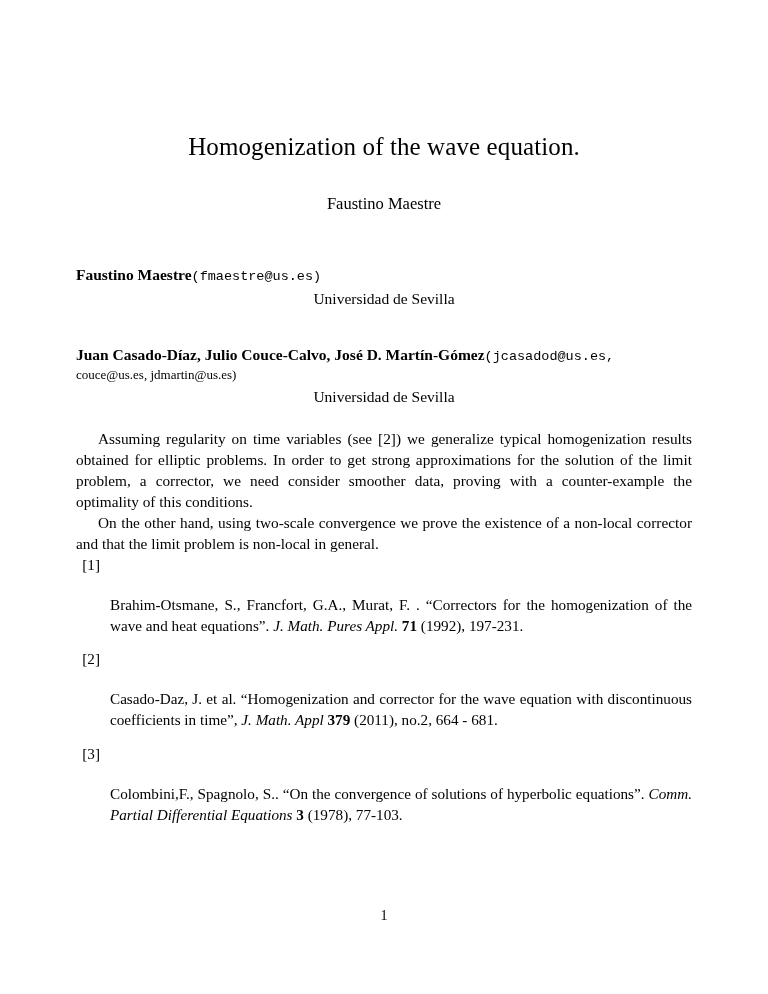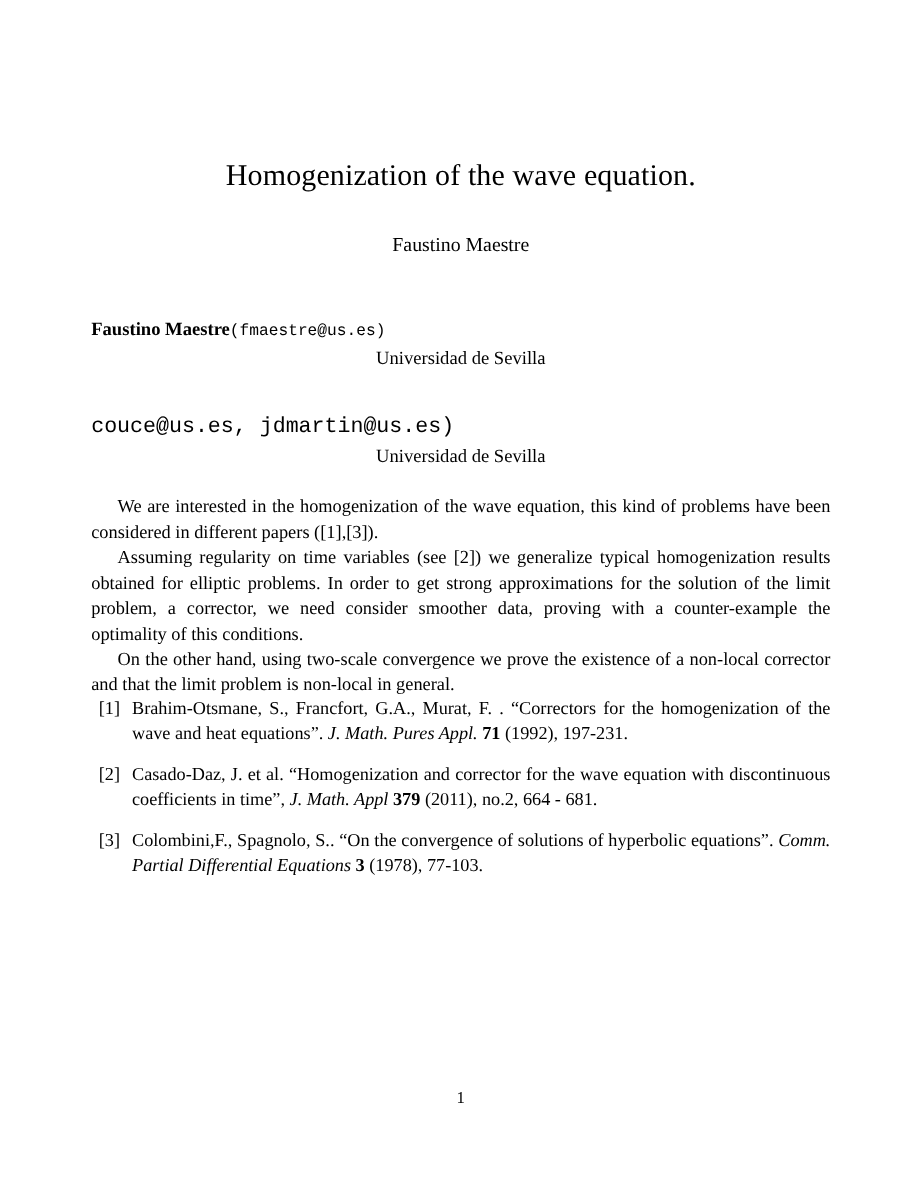--- a/index.html
+++ b/index.html
@@ -54,22 +54,22 @@
     font-family: "Liberation Mono", monospace;
     font-size: 13.5px;
   }
   .affil {
     font-size: 15.5px;
     display: block;
     margin-top: 1px;
     text-align: center;
   }
   .email-line2 {
-    font-family: Liberation Mono, monospace;
-    font-size: 18px;
+    font-family: Liberation Serif, serif;
+    font-size: 13px;
     display: block;
   }
   .abstract-head {
     font-weight: bold;
     font-size: 15.5px;
     margin-top: 40px;
     margin-bottom: 2px;
   }
   .abstract p {
     font-size: 15.3px;
@@ -97,20 +97,21 @@
   .ref-num {
     width: 34px;
     flex: 0 0 34px;
     text-align: right;
     padding-right: 10px;
     box-sizing: border-box;
   }
   .ref-body {
     flex: 1 1 auto;
     text-align: justify;
+    margin-top: 40px;
   }
   .it { font-style: italic; }
   .bd { font-weight: bold; }
   .pagenum {
     position: absolute;
     bottom: 70px;
     left: 0;
     width: 768px;
     text-align: center;
     font-size: 14px;
@@ -130,28 +131,30 @@
   <div class="byline">Faustino Maestre</div>
 
   <div class="authors-block">
 
     <div class="author-group overflow-clip">
       <span class="auth-name">Faustino Maestre</span><span class="email">(fmaestre@us.es)</span>
       <span class="affil">Universidad de Sevilla</span>
     </div>
 
     <div class="author-group second">
+      <div class="overflow-clip">
+        <span class="auth-name">Juan Casado-Díaz, Julio Couce-Calvo, José D. Martín-Gómez</span><span class="email">(jcasadod@us.es,</span>
+      </div>
       <span class="email-line2">couce@us.es, jdmartin@us.es)</span>
       <span class="affil">Universidad de Sevilla</span>
     </div>
 
   </div>
 
   <div class="abstract">
-    <p>We are interested in the homogenization of the wave equation, this kind of problems have been considered in different papers ([1],[3]).</p>
     <p>Assuming regularity on time variables (see [2]) we generalize typical homogenization results obtained for elliptic problems. In order to get strong approximations for the solution of the limit problem, a corrector, we need consider smoother data, proving with a counter-example the optimality of this conditions.</p>
     <p>On the other hand, using two-scale convergence we prove the existence of a non-local corrector and that the limit problem is non-local in general.</p>
   </div>
 
 
   <div class="ref-list">
 
     <div class="ref-item">
       <div class="ref-num">[1]</div>
       <div class="ref-body"><span>Brahim-Otsmane, S., Francfort, G.A., Murat, F. . </span><span>“Correctors for the homogenization of the wave and heat equations”. </span><span class="it">J. Math. Pures Appl.</span> <span class="bd">71</span><span> (1992), 197-231.</span></div>

